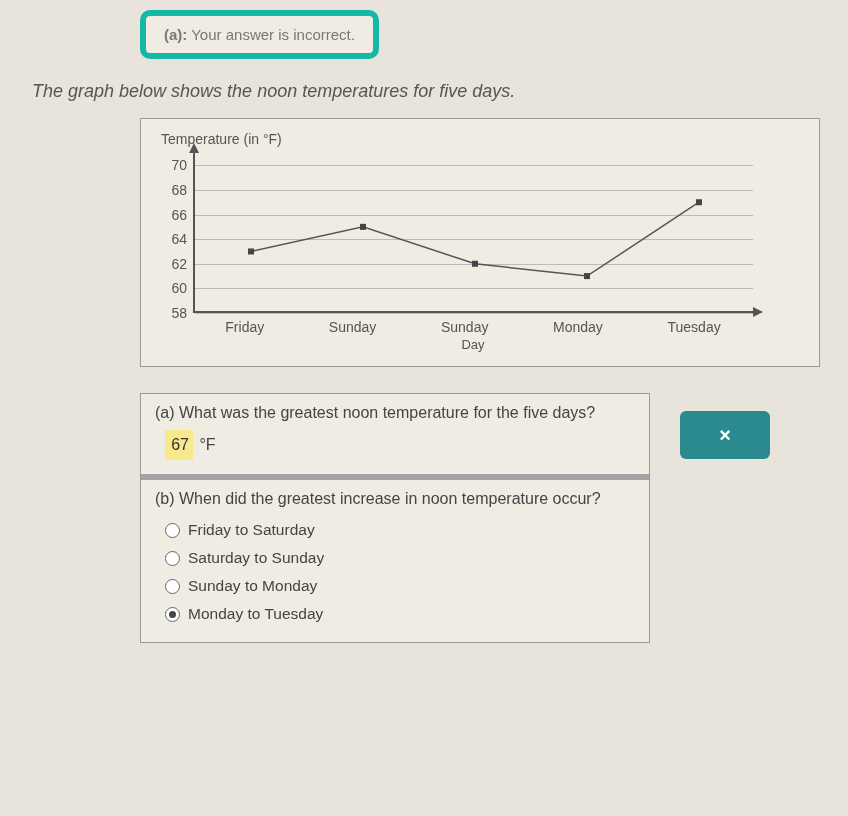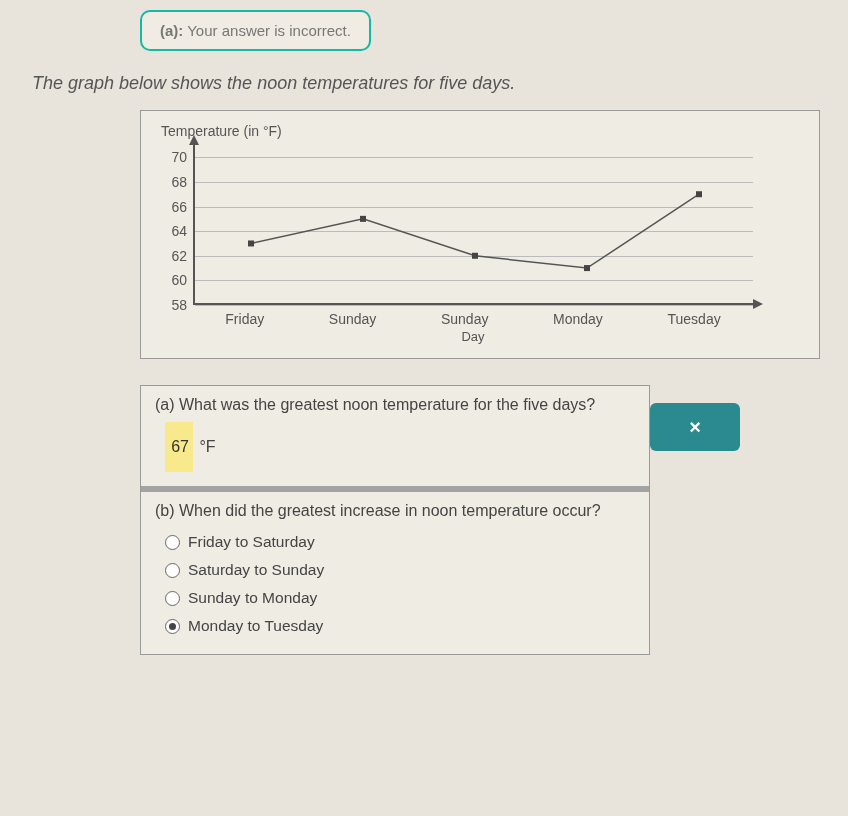--- a/index.html
+++ b/index.html
@@ -10,21 +10,21 @@
     height: 816px;
     font-family: Arial, Helvetica, sans-serif;
     background: #e8e4dc;
     color: #4a4a4a;
     overflow: hidden;
   }
   .page {
     padding: 10px 20px 20px 20px;
   }
   .feedback-box {
-    border: 2px solid #14b8a6;
+    border: 6px solid #14b8a6;
     border-radius: 10px;
     padding: 10px 18px 10px 18px;
     margin-left: 120px;
     margin-bottom: 18px;
     display: inline-block;
     background: #f0ece4;
     color: #777;
     font-size: 15px;
   }
   .intro {
@@ -111,39 +111,40 @@
     right: -10px; bottom: -6px;
     width: 0; height: 0;
     border-top: 5px solid transparent;
     border-bottom: 5px solid transparent;
     border-left: 10px solid #555;
   }
   .qa-row {
     display: flex;
     margin-top: 26px;
     margin-left: 120px;
+    gap: 30px;
     align-items: flex-start;
   }
   .question-box {
     border: 1px solid #999;
     width: 510px;
     background: #efece4;
   }
   .qpart {
     padding: 10px 14px 14px 14px;
     font-size: 16px;
     color: #444;
   }
   .qpart + .qpart {
     border-top: 6px solid #a3a3a3;
   }
   .answer-input {
     display: inline-block;
     background: #f7e98c;
-    padding: 16px 4px;
+    padding: 6px 4px;
     margin-top: 8px;
     margin-left: 10px;
     font-size: 16px;
     color: #333;
     border: none;
     width: 28px;
     text-align: right;
     font-family: inherit;
   }
   .unit {

